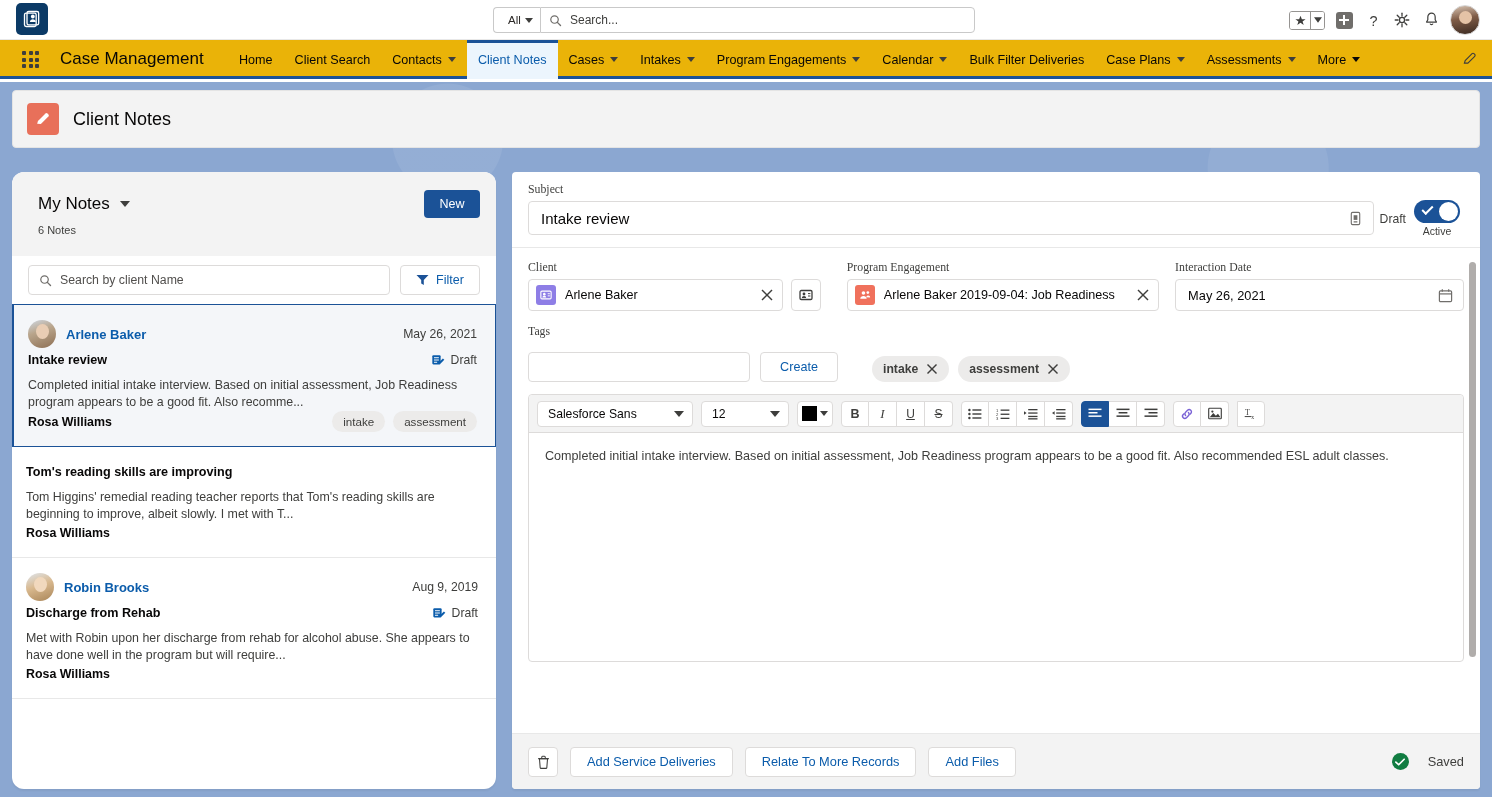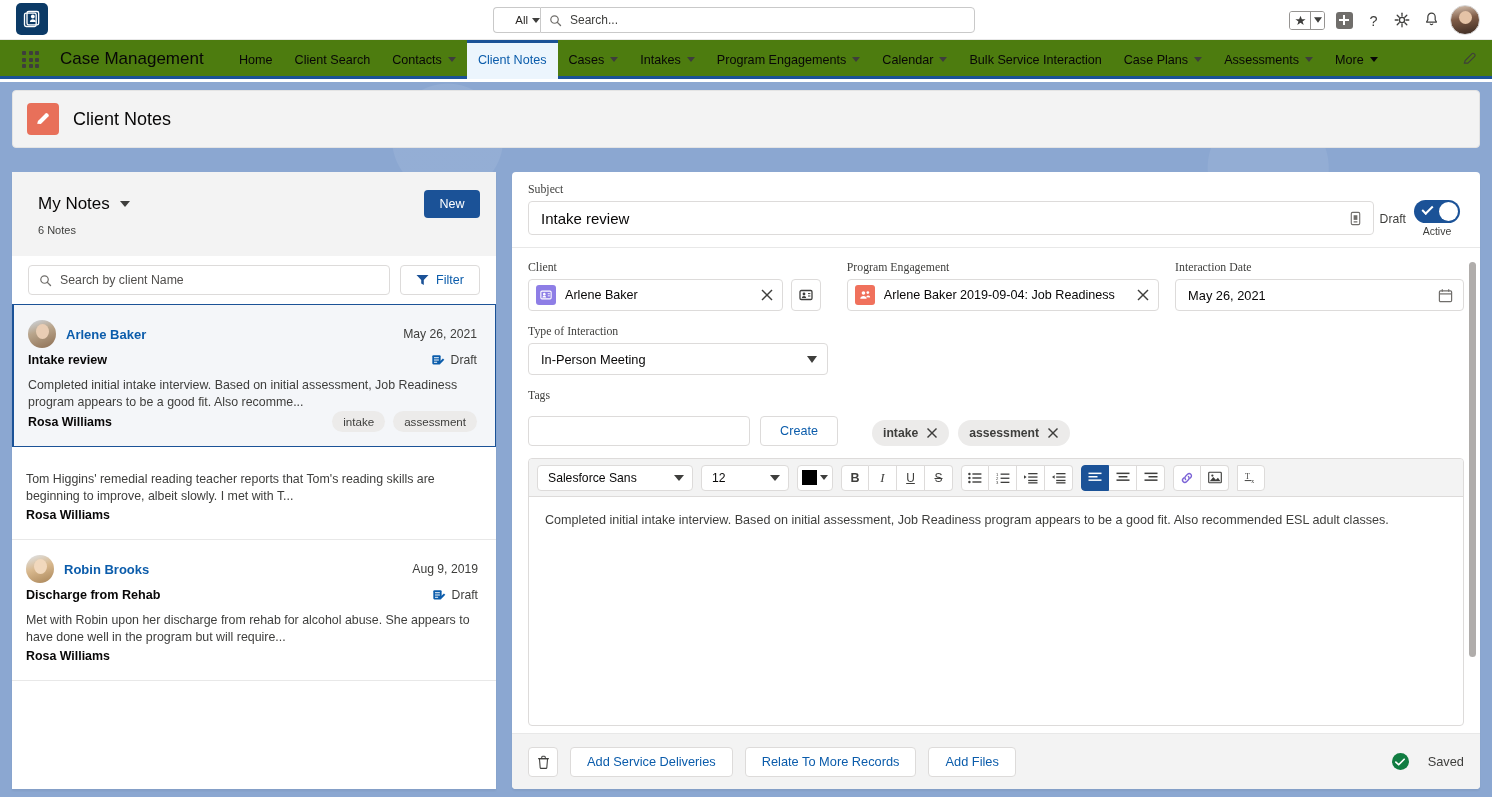--- a/index.html
+++ b/index.html
@@ -29,22 +29,22 @@
 
   .search-wrap {
     position: absolute; left: 493px; top: 7px;
     display: flex; height: 26px;
   }
   .search-scope {
     width: 47px; height: 26px;
     border: 1px solid #c9c9c9; border-right: none;
     border-radius: 4px 0 0 4px;
     background: #fff;
-    display: flex; align-items: center; justify-content: flex-end;
-    gap: 4px; font-size: 11.5px; color: #2b2826;
+    display: flex; align-items: center; justify-content: flex-start;
+    gap: 4px; font-size: 11.5px; color: #2b2826; padding-left: 14px;
   }
   .search-scope .caret {
     width: 0; height: 0;
     border-left: 4px solid transparent; border-right: 4px solid transparent;
     border-top: 5px solid #3e3e3c;
   }
   .search-box {
     width: 435px; height: 26px;
     border: 1px solid #c9c9c9; border-radius: 0 4px 4px 0;
     background: #fff;
@@ -89,21 +89,21 @@
   .avatar-top::after {
     content: ""; position: absolute; left: 8px; top: 5px;
     width: 13px; height: 13px; border-radius: 50%;
     background: #e5c3a6;
   }
 
   
   .app-nav {
     position: absolute; top: 40px; left: 0;
     width: 1492px; height: 39px;
-    background: #4d7c0f;
+    background: #eab308;
     border-bottom: 3px solid #1b5297;
     display: flex; align-items: center;
   }
   .waffle {
     position: absolute; left: 22px; top: 11px;
     width: 18px; height: 18px;
     display: grid; grid-template-columns: repeat(3,1fr); gap: 2px;
   }
   .waffle i { background: #3e3e3c; border-radius: 1px; display: block; width: 4px; height: 4px; }
   .app-name {
@@ -165,21 +165,21 @@
   .ph-title {
     margin-left: 14px;
     font-size: 18px; color: #080707;
   }
 
   
   .left-panel {
     position: absolute; top: 172px; left: 12px;
     width: 484px; height: 617px;
     background: #ffffff;
-    border-radius: 0;
+    border-radius: 12px;
     box-shadow: 0 2px 2px rgba(0,0,0,.05);
     overflow: hidden;
   }
   .lp-head {
     height: 84px; background: #f3f3f3;
     position: relative;
   }
   .lp-title {
     position: absolute; left: 26px; top: 22px;
     font-size: 17px; color: #080707;
@@ -613,21 +613,21 @@
       </div>
       <div class="nav-item">
         <span>Program Engagements</span>
         <span class="nav-caret"></span>
       </div>
       <div class="nav-item">
         <span>Calendar</span>
         <span class="nav-caret"></span>
       </div>
       <div class="nav-item">
-        <span>Bulk Service Interaction</span>
+        <span>Bulk Filter Deliveries</span>
       </div>
       <div class="nav-item">
         <span>Case Plans</span>
         <span class="nav-caret"></span>
       </div>
       <div class="nav-item">
         <span>Assessments</span>
         <span class="nav-caret"></span>
       </div>
       <div class="nav-item">
@@ -705,20 +705,23 @@
         <div class="nc-body">Completed initial intake interview. Based on initial assessment, Job Readiness program appears to be a good fit. Also recomme...</div>
         <div class="nc-row4">
           <span class="nc-author">Rosa Williams</span>
           <div class="nc-tags">
             <span class="tag-pill">intake</span>
             <span class="tag-pill">assessment</span>
           </div>
         </div>
       </div>
       <div class="note-card">
+        <div class="nc-row2">
+          <span class="nc-subject">Tom's reading skills are improving</span>
+        </div>
         <div class="nc-body">Tom Higgins' remedial reading teacher reports that Tom's reading skills are beginning to improve, albeit slowly. I met with T...</div>
         <div class="nc-row4">
           <span class="nc-author">Rosa Williams</span>
         </div>
       </div>
       <div class="note-card">
         <div class="nc-row1">
           <div class="nc-avatar av-3"></div>
           <a class="nc-name">Robin Brooks</a>
           <span class="nc-date">Aug 9, 2019</span>
@@ -830,27 +833,20 @@
           <svg class="cal" viewBox="0 0 16 16">
             <rect x="1.5" y="3" width="13" height="11.5" rx="1.2" fill="none" stroke="#706e6b" stroke-width="1.3"></rect>
             <line x1="1.5" y1="6.3" x2="14.5" y2="6.3" stroke="#706e6b" stroke-width="1.3"></line>
             <line x1="4.6" y1="1.4" x2="4.6" y2="4" stroke="#706e6b" stroke-width="1.3"></line>
             <line x1="11.4" y1="1.4" x2="11.4" y2="4" stroke="#706e6b" stroke-width="1.3"></line>
           </svg>
         </div>
       </div>
     </div>
 
-    <div class="sel-wrap">
-      <span class="fld-label">Type of Interaction</span>
-      <div class="select-box">
-        <span>In-Person Meeting</span>
-        <span class="caret"></span>
-      </div>
-    </div>
 
     <div style="margin-top:13px;">
       <span class="fld-label">Tags</span>
       <div class="tags-area">
         <div class="tag-input"></div>
         <button class="create-btn">Create</button>
         <div class="tag-chips" id="tag-chips">
             <span class="chip">
               <span>intake</span>
               <svg class="x" viewBox="0 0 12 12">

